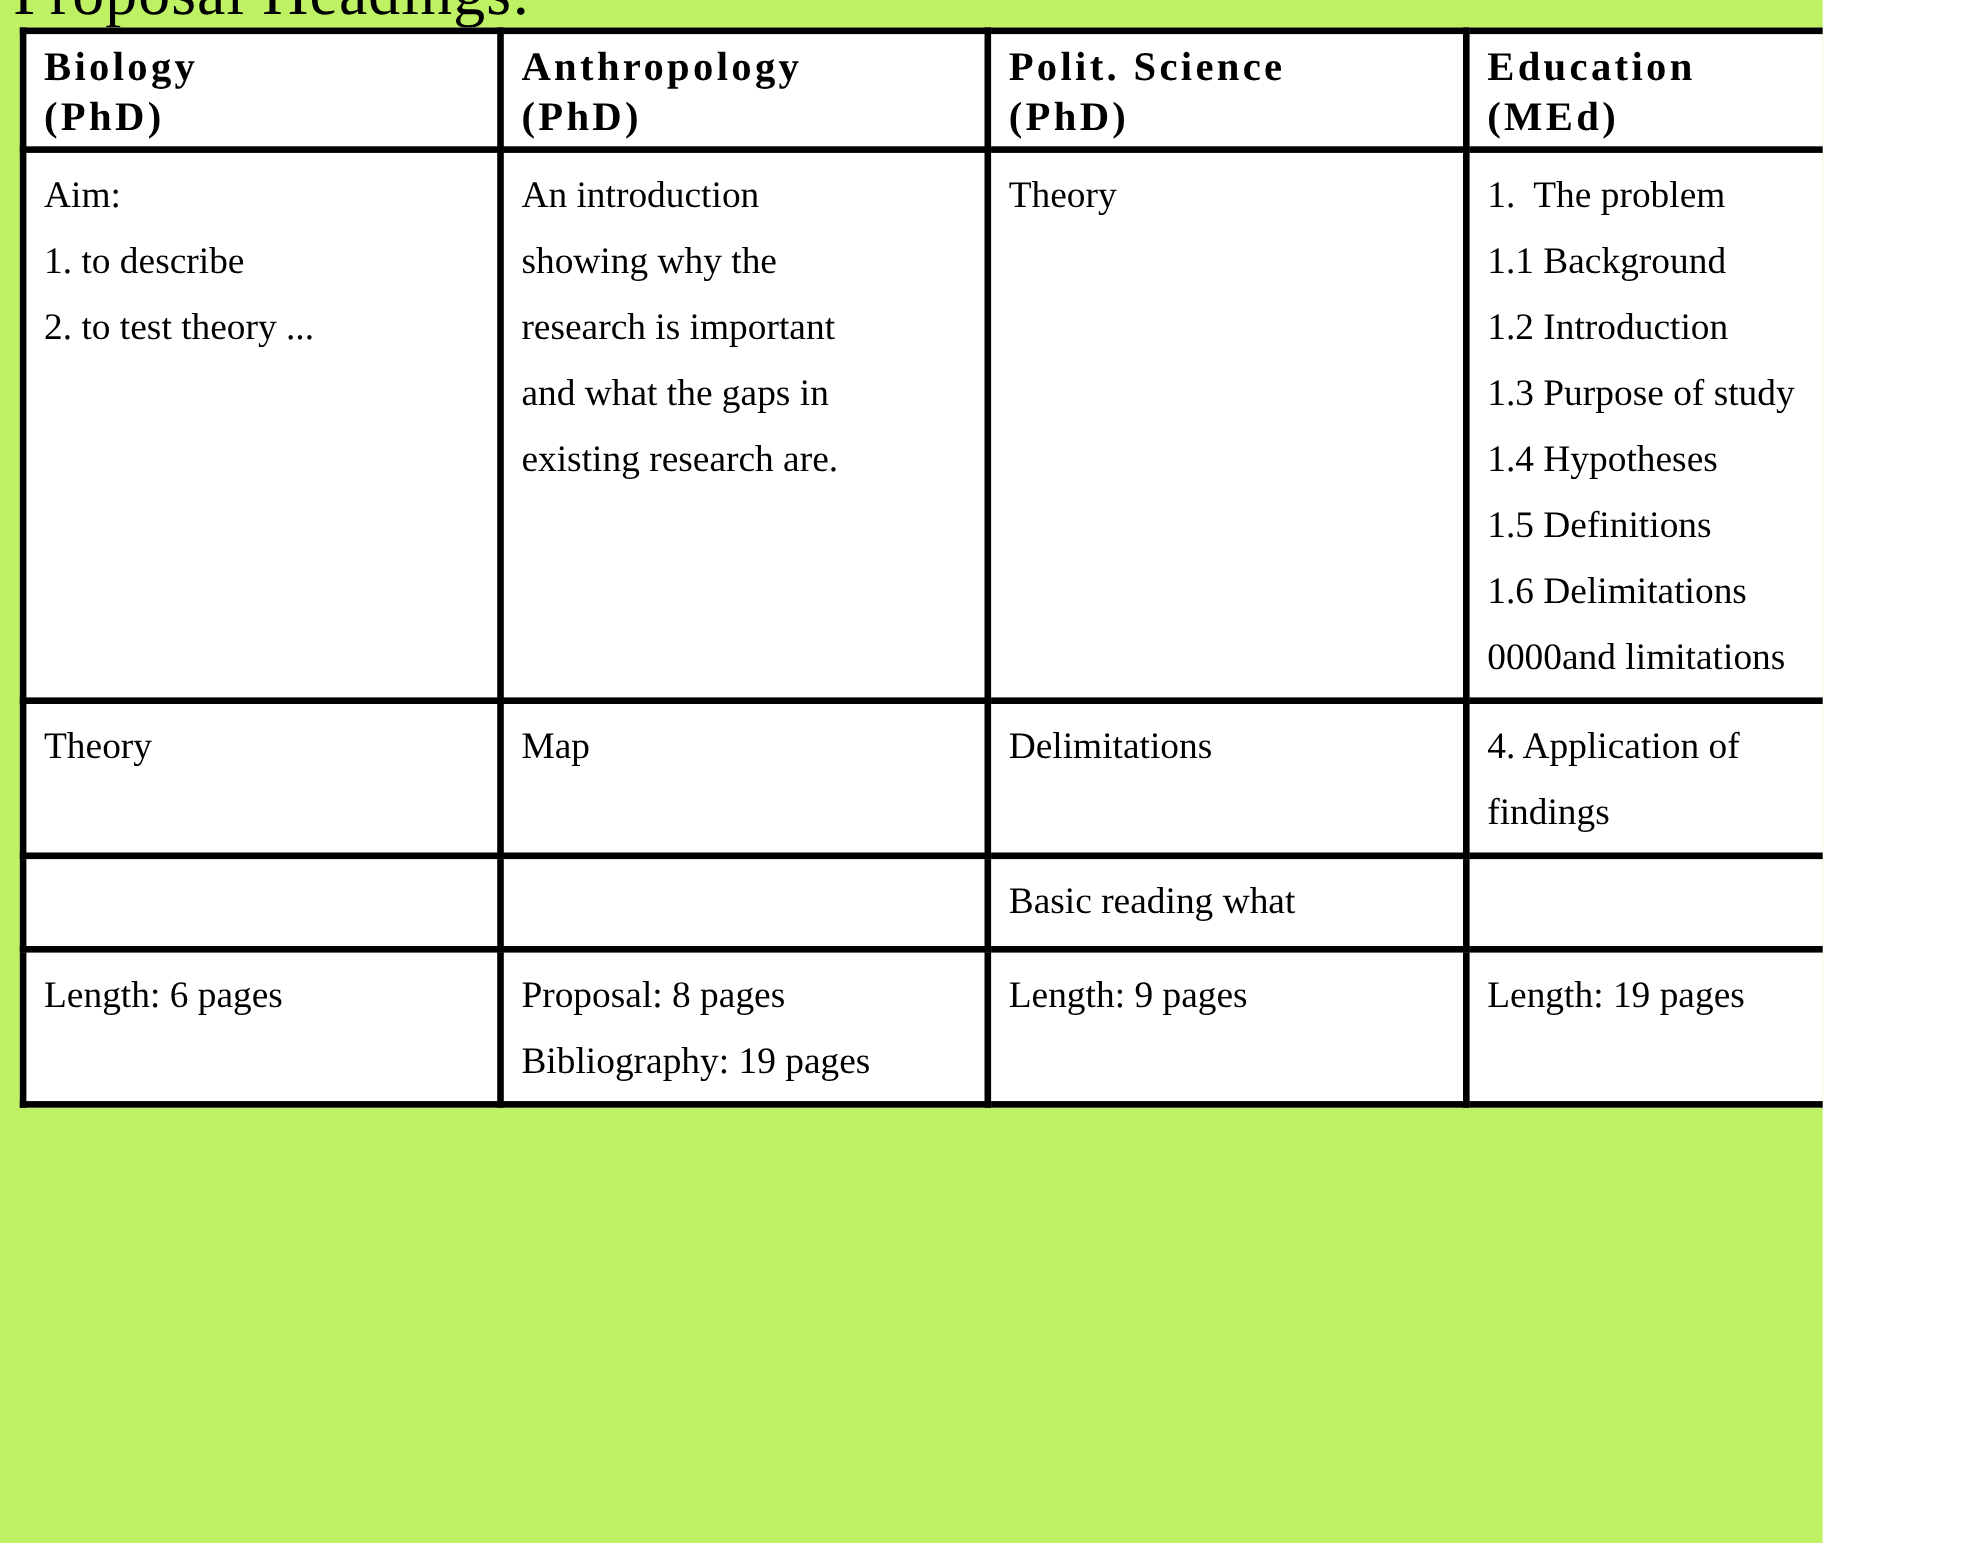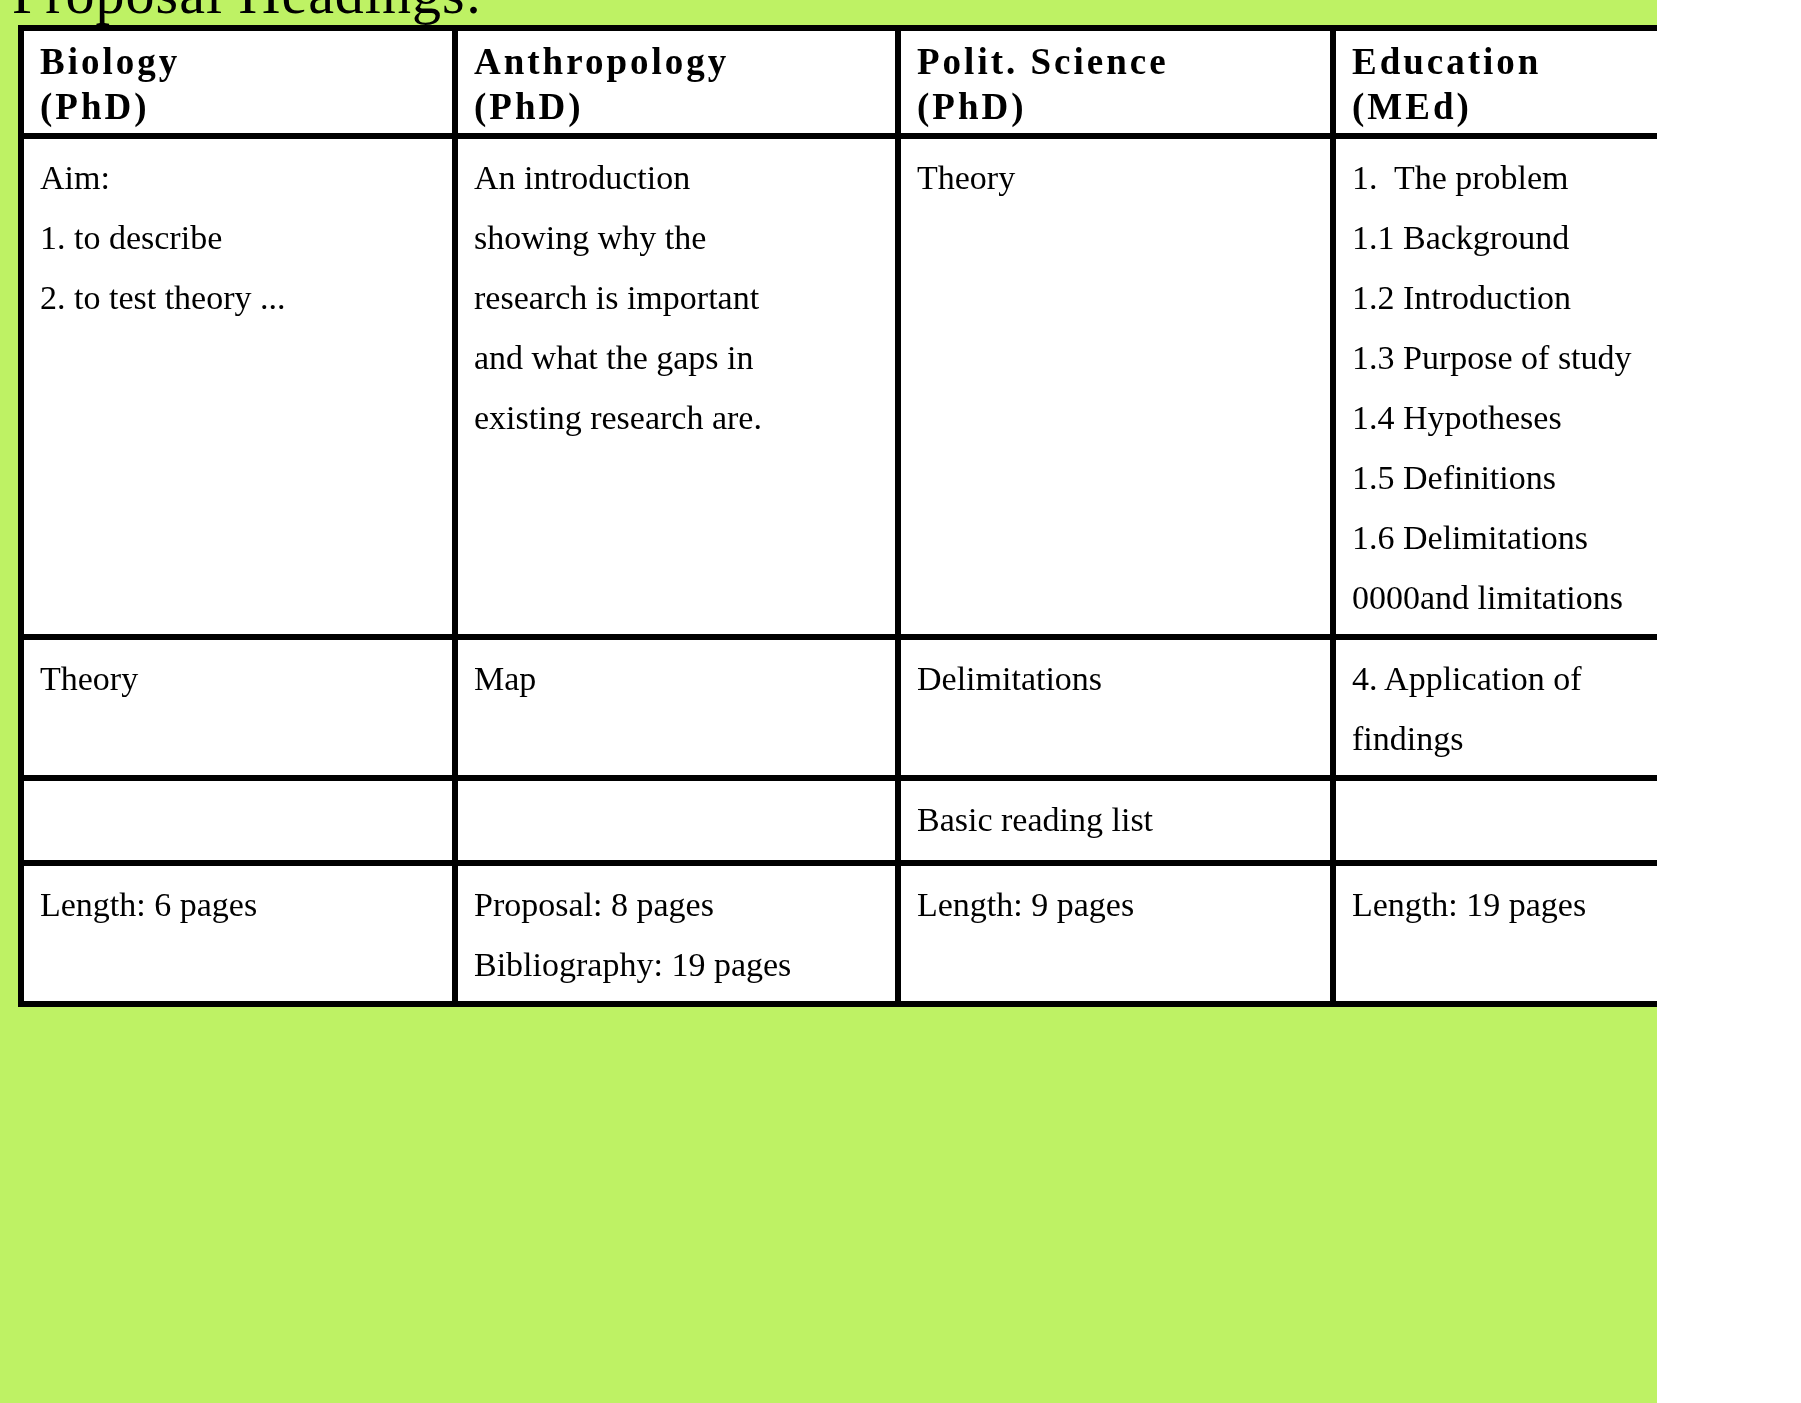--- a/index.html
+++ b/index.html
@@ -113,21 +113,21 @@
       <tr class="r3">
         <td>Theory</td>
         <td>Map</td>
         <td>Delimitations</td>
         <td>4. Application of
 findings</td>
       </tr>
       <tr class="r6">
         <td></td>
         <td></td>
-        <td>Basic reading list</td>
+        <td>Basic reading what</td>
         <td></td>
       </tr>
       <tr class="r7">
         <td>Length: 6 pages</td>
         <td>Proposal: 8 pages
 Bibliography: 19 pages</td>
         <td>Length: 9 pages</td>
         <td>Length: 19 pages</td>
       </tr>
     </tbody>

